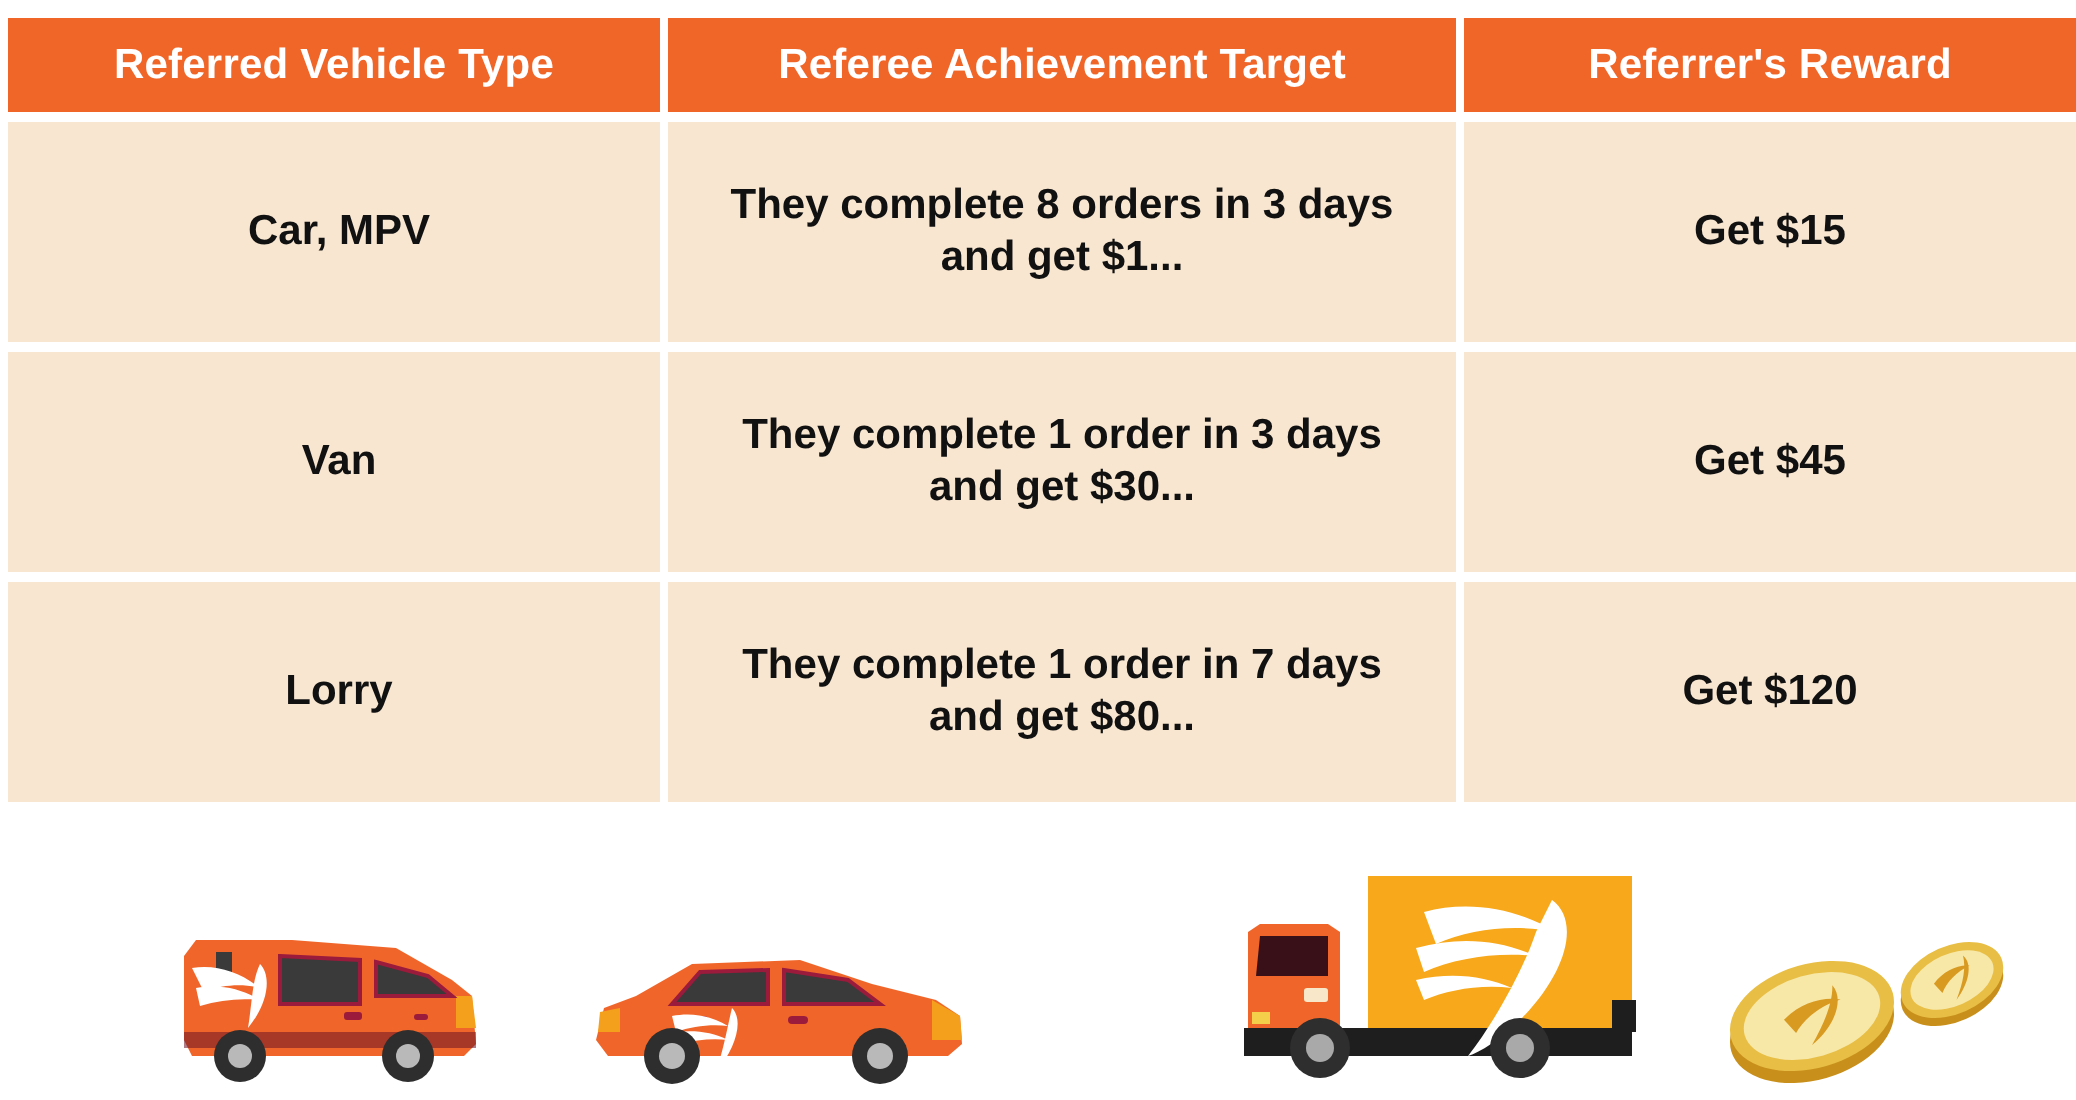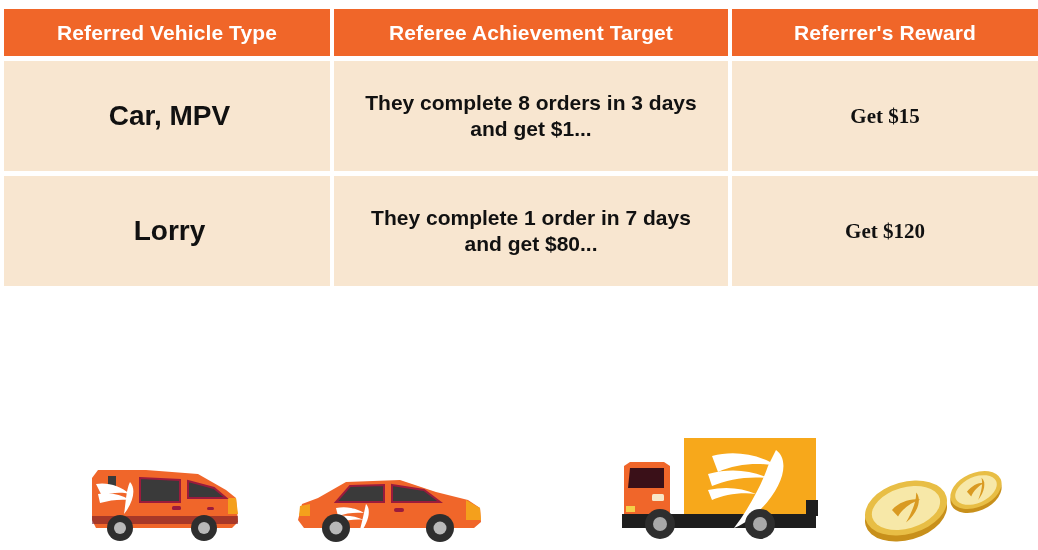--- a/index.html
+++ b/index.html
@@ -46,23 +46,23 @@
   td.body-cell {
     background: #F8E6D0;
     color: #111111;
     height: 110px;
     padding: 0 10px;
     text-align: center;
     vertical-align: middle;
     font-weight: bold;
     line-height: 1.24;
   }
-  td.cell-vehicle { font-size: 28px; padding-left: 15px; }
+  td.cell-vehicle { font-size: 21px; padding-left: 15px; }
   td.cell-target  { font-size: 21px; }
-  td.cell-reward  { font-size: 21px; font-family: Liberation Serif, serif; }
+  td.cell-reward  { font-size: 21px; }
 
   
   #illustration-strip {
     position: absolute;
     left: 0;
     top: 418px;
     width: 1038px;
     height: 132px;
     background: #ffffff;
   }
@@ -90,20 +90,29 @@
   </thead>
   <tbody>
     <tr>
       <td class="body-cell cell-vehicle">Car, MPV</td>
       <td class="body-cell cell-target">
         <span>They complete 8 orders in 3 days</span>
         <br>
         <span>and get $1...</span>
       </td>
       <td class="body-cell cell-reward">Get $15</td>
+    </tr>
+    <tr>
+      <td class="body-cell cell-vehicle">Van</td>
+      <td class="body-cell cell-target">
+        <span>They complete 1 order in 3 days</span>
+        <br>
+        <span>and get $30...</span>
+      </td>
+      <td class="body-cell cell-reward">Get $45</td>
     </tr>
     <tr>
       <td class="body-cell cell-vehicle">Lorry</td>
       <td class="body-cell cell-target">
         <span>They complete 1 order in 7 days</span>
         <br>
         <span>and get $80...</span>
       </td>
       <td class="body-cell cell-reward">Get $120</td>
     </tr>

